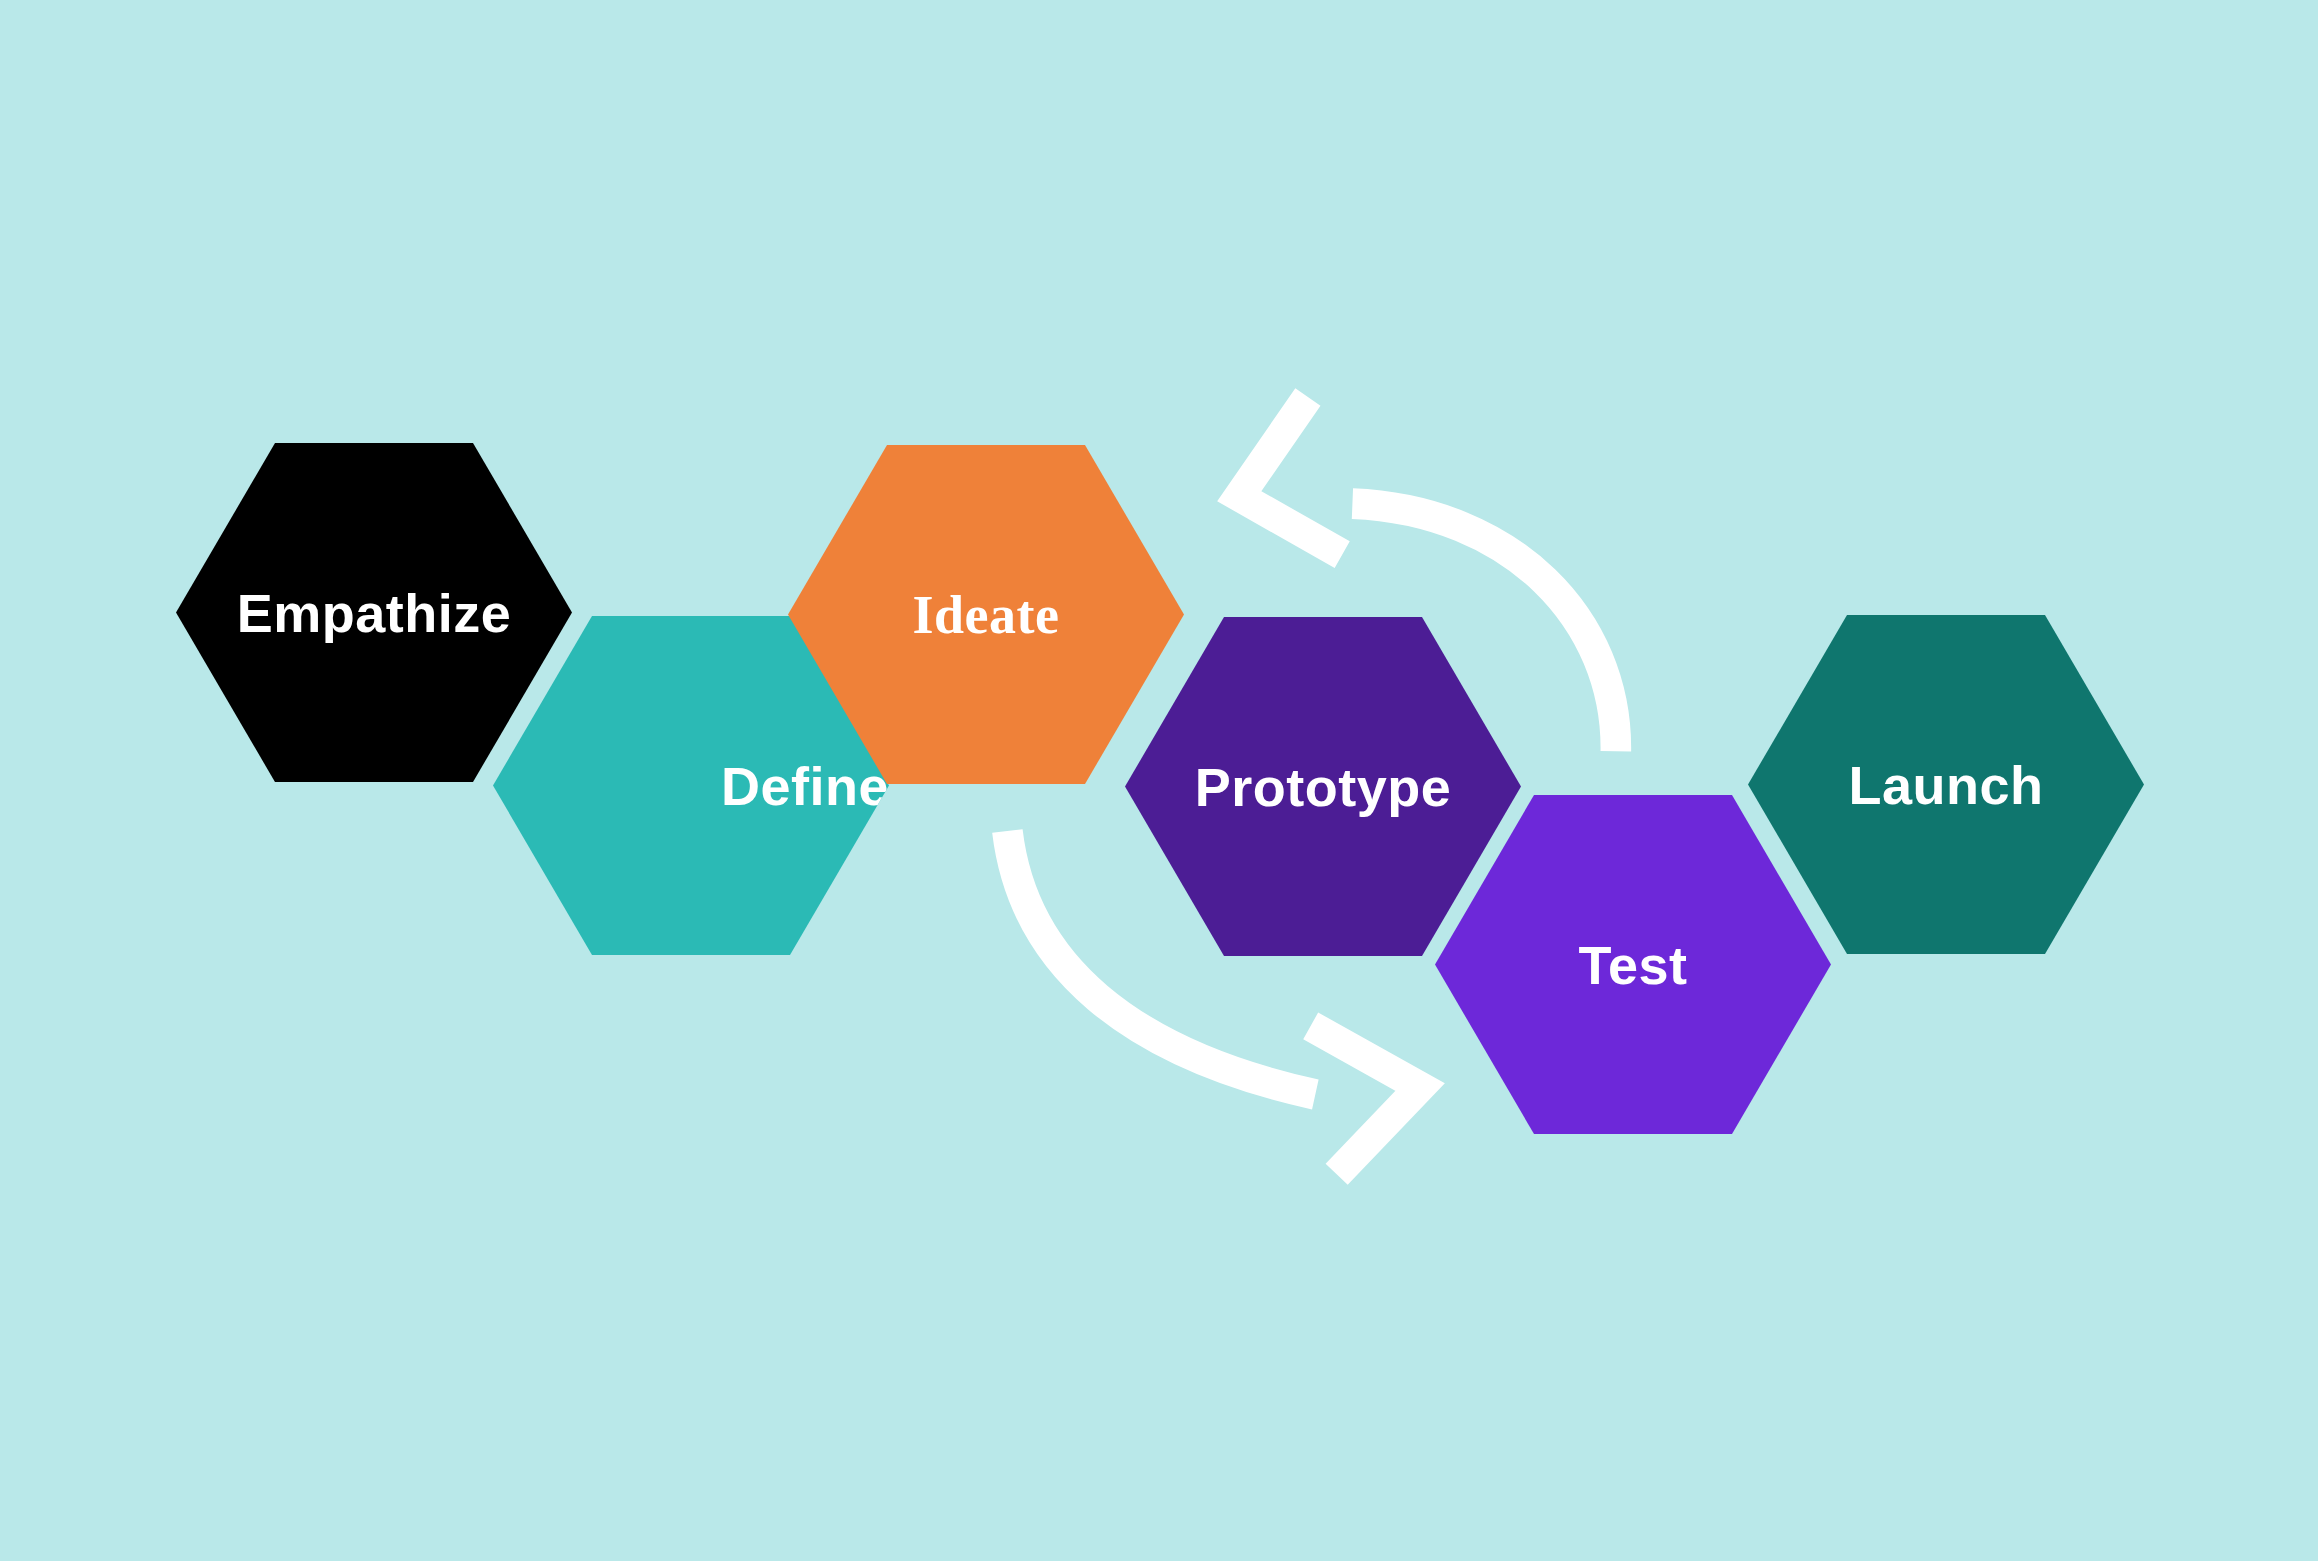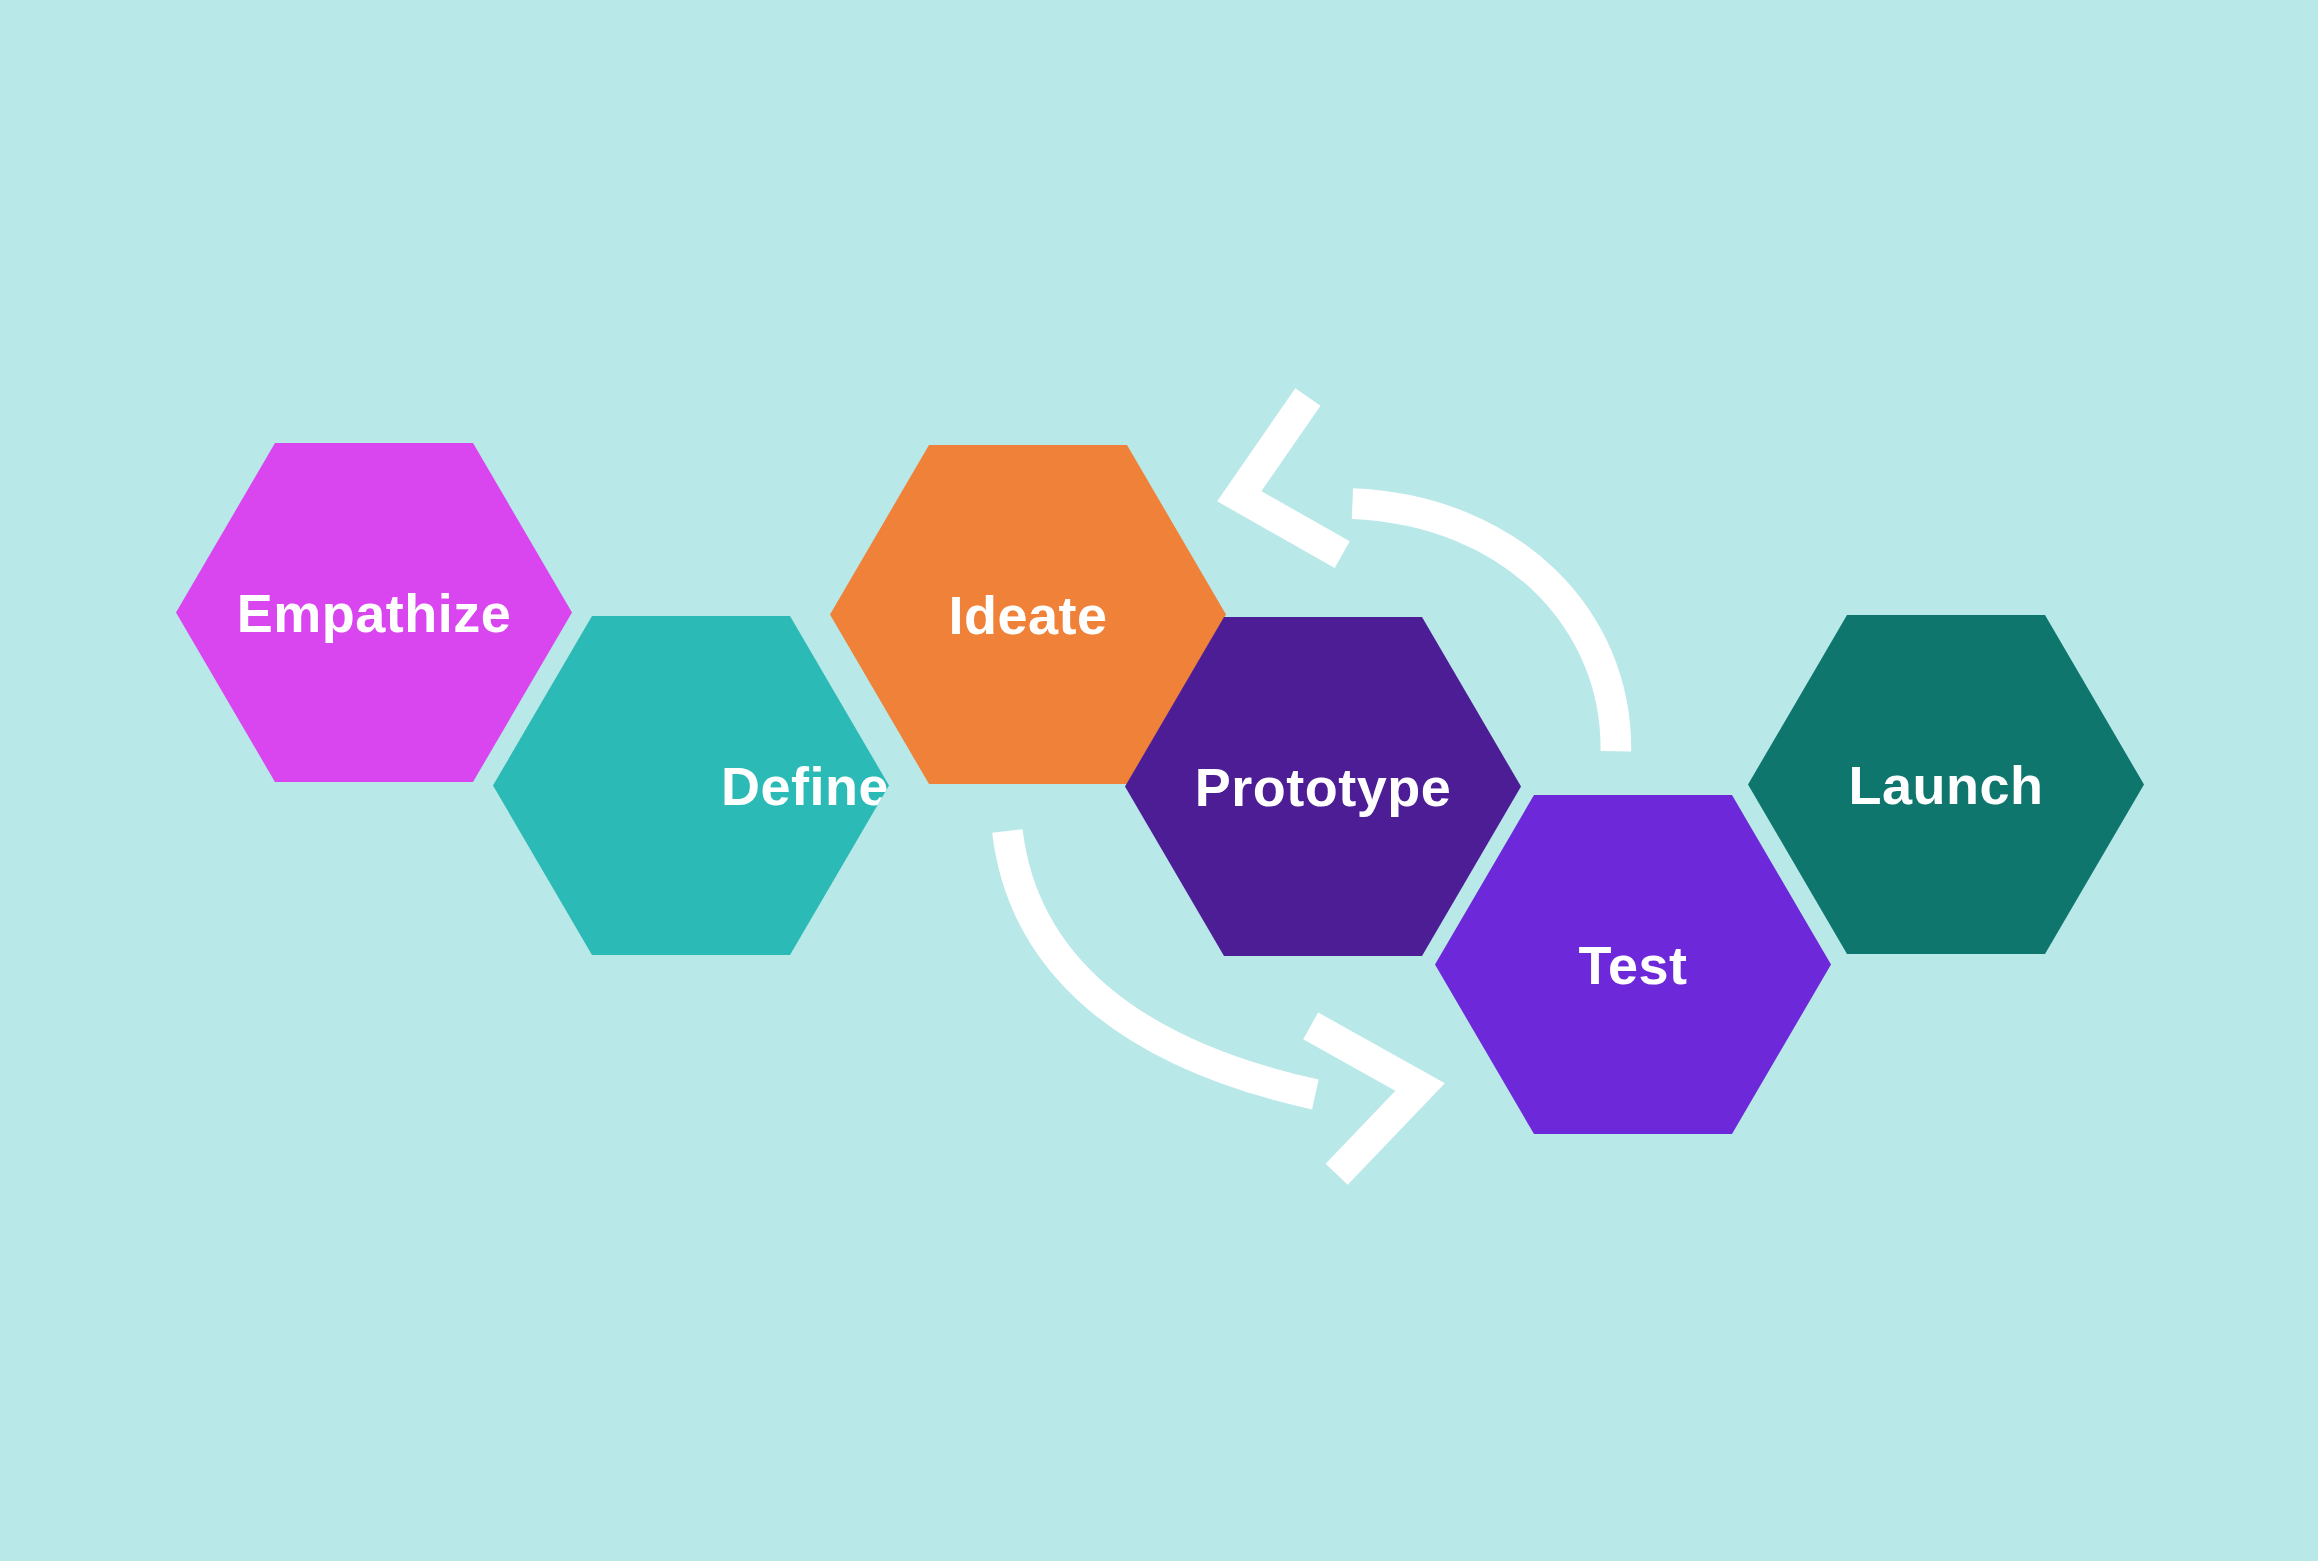--- a/index.html
+++ b/index.html
@@ -23,37 +23,37 @@
   }
   .hex .label {
     color: #ffffff;
     font-size: 54px;
     font-weight: 700;
     letter-spacing: 0.5px;
     text-align: center;
   }
   .hex-1 { left: 176px;  top: 443px; }
   .hex-2 { left: 493px;  top: 616px; }
-  .hex-3 { left: 830px;  top: 445px; }
+  .hex-3 { left: 788px;  top: 445px; font-family: Liberation Serif, serif; }
   .hex-4 { left: 1125px; top: 617px; }
   .hex-5 { left: 1435px; top: 795px; }
   .hex-6 { left: 1748px; top: 615px; }
   .arrows {
     position: absolute;
     left: 0; top: 0;
     width: 2319px; height: 1561px;
     pointer-events: none;
   }
 </style>
 </head>
 <body>
 
 <div class="canvas" style="background-color: rgb(185, 232, 233);">
 
-  <div class="hex hex-1" style="background-color: #d946ef;">
+  <div class="hex hex-1" style="background-color: #000000;">
     <span class="label">Empathize</span>
   </div>
 
   <div class="hex hex-2" style="background-color: rgb(43, 186, 181); justify-content: flex-end;">
     <span class="label">Define</span>
   </div>
 
   <div class="hex hex-3" style="background-color: rgb(239, 129, 57);">
     <span class="label">Ideate</span>
   </div>

